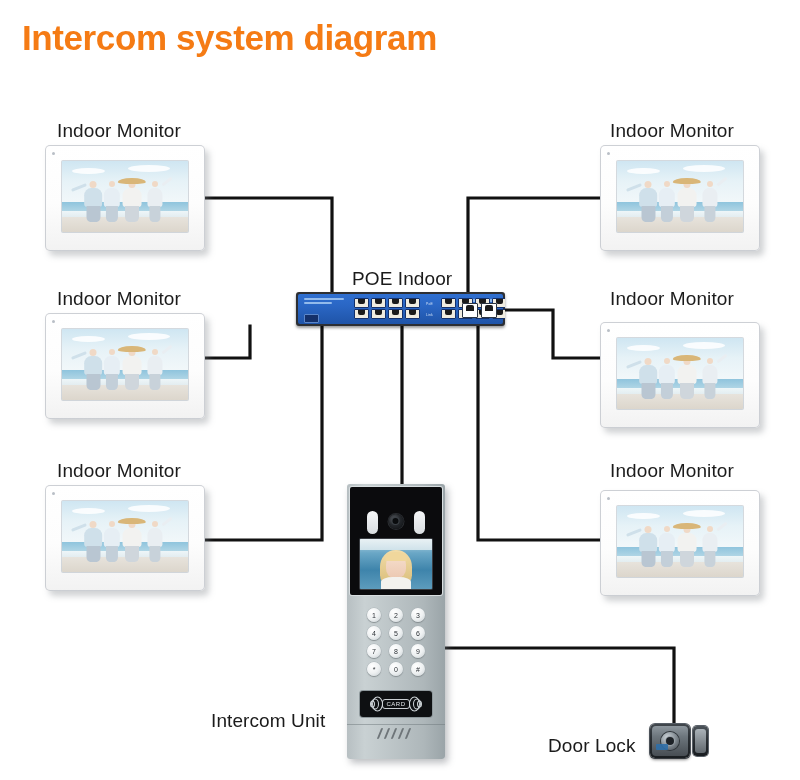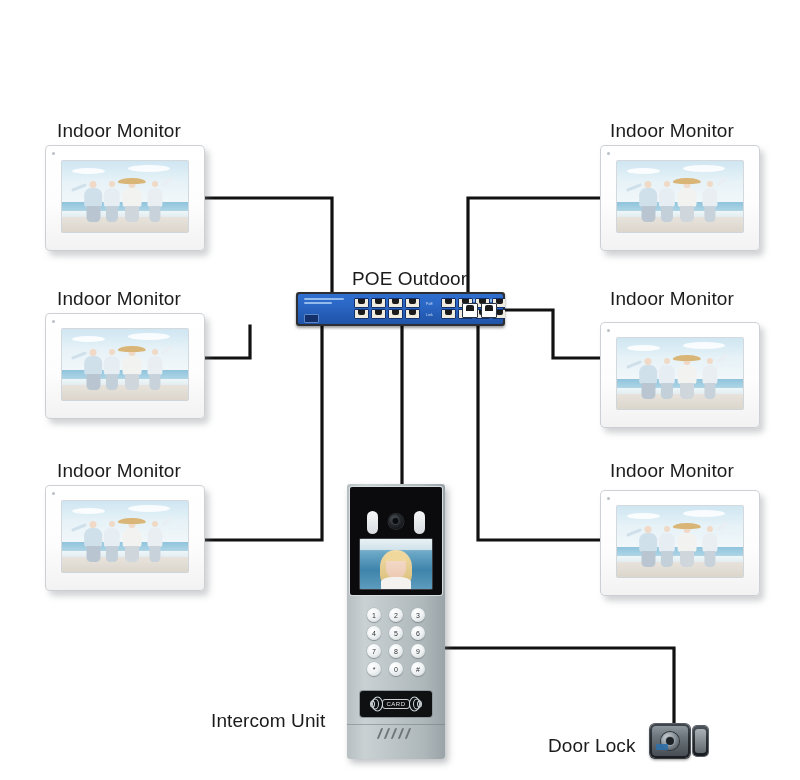--- a/index.html
+++ b/index.html
@@ -214,20 +214,21 @@
     border-radius:4px;box-shadow:0 0 0 1px #5a6169;
   }
   .dl-strike:after{content:"";position:absolute;left:2px;top:3px;right:2px;bottom:3px;
      background:linear-gradient(180deg,#aab2b8,#61686e);border-radius:3px;}
 </style>
 </head>
 <body>
 
 <div id="stage">
 
+  <div id="title">Intercom system diagram</div>
 
   <svg id="wires" viewBox="0 0 800 780" width="800" height="780">
     <g fill="none" stroke="#111111" stroke-width="3.2" stroke-linecap="square" stroke-linejoin="miter">
 
       <path d="M205,198 H332 V292"></path>
 
       <path d="M205,358 H250 V326"></path>
 
       <path d="M205,540 H322 V326"></path>
 
@@ -242,21 +243,21 @@
       <path d="M445,648 H674 V724"></path>
     </g>
   </svg>
 
   <div class="lbl" style="left:57px;top:120px;">Indoor Monitor</div>
   <div class="lbl" style="left:57px;top:288px;">Indoor Monitor</div>
   <div class="lbl" style="left:57px;top:460px;">Indoor Monitor</div>
   <div class="lbl" style="left:610px;top:120px;">Indoor Monitor</div>
   <div class="lbl" style="left:610px;top:288px;">Indoor Monitor</div>
   <div class="lbl" style="left:610px;top:460px;">Indoor Monitor</div>
-  <div class="lbl" style="left:352px;top:268px;">POE Outdoor</div>
+  <div class="lbl" style="left:352px;top:268px;">POE Indoor</div>
   <div class="lbl" style="left:211px;top:710px;">Intercom Unit</div>
   <div class="lbl" style="left:548px;top:735px;">Door Lock</div>
 
   <div id="monitor-host">
       <div class="monitor" style="left: 45px; top: 145px;">
         <div class="dot"></div>
         <div class="screen">
           <div class="photo">
             <div class="ph-sky"></div>
             <div class="ph-sea"></div>

